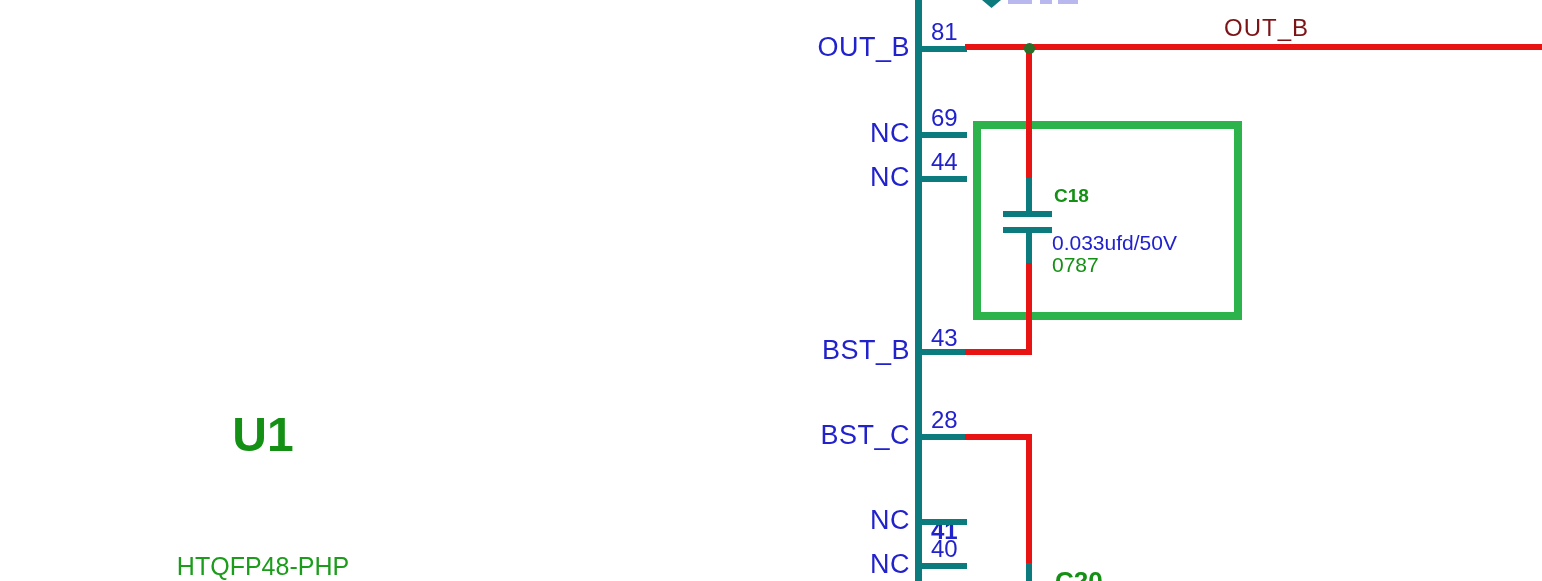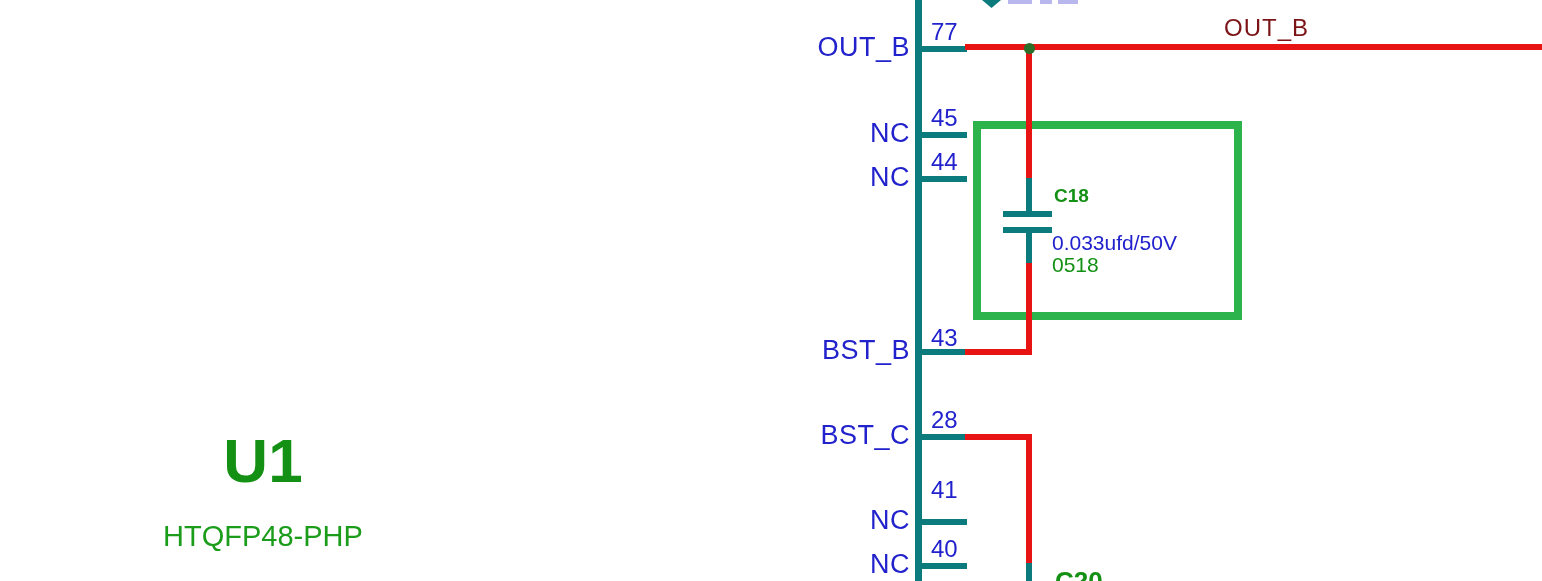--- a/index.html
+++ b/index.html
@@ -50,41 +50,41 @@
 </style>
 </head>
 <body>
 
 <div id="canvas">
 
   <div class="abs teal ic-edge"></div>
 
   <div class="abs teal stub" style="top:46px;"></div>
   <div class="abs pin-name" style="top:34px;">OUT_B</div>
-  <div class="abs pin-num" style="top:20px;">77</div>
+  <div class="abs pin-num" style="top:20px;">81</div>
 
   <div class="abs teal stub" style="top:132px;"></div>
   <div class="abs pin-name" style="top:120px;">NC</div>
-  <div class="abs pin-num" style="top:106px;">45</div>
+  <div class="abs pin-num" style="top:106px;">69</div>
 
   <div class="abs teal stub" style="top:176px;"></div>
   <div class="abs pin-name" style="top:164px;">NC</div>
   <div class="abs pin-num" style="top:150px;">44</div>
 
   <div class="abs teal stub" style="top:349px;"></div>
   <div class="abs pin-name" style="top:337px;">BST_B</div>
   <div class="abs pin-num" style="top:326px;">43</div>
 
   <div class="abs teal stub" style="top:434px;"></div>
   <div class="abs pin-name" style="top:422px;text-align:right;">BST_C</div>
   <div class="abs pin-num" style="top:408px;">28</div>
 
   <div class="abs teal stub" style="top:519px;"></div>
   <div class="abs pin-name" style="top:507px;">NC</div>
-  <div class="abs pin-num" style="top:478px;">41</div>
+  <div class="abs pin-num" style="top:519px;font-weight:bold;">41</div>
 
   <div class="abs teal stub" style="top:563px;"></div>
   <div class="abs pin-name" style="top:551px;">NC</div>
   <div class="abs pin-num" style="top:537px;">40</div>
 
   <div class="abs wire" style="left:965px;top:44px;width:577px;height:6px;"></div>
 
   <div class="abs wire" style="left:1026px;top:47px;width:6px;height:131px;"></div>
 
   <div class="abs wire" style="left:1026px;top:263px;width:6px;height:89px;"></div>
@@ -99,26 +99,26 @@
 
   <div class="abs teal" style="left:1026px;top:178px;width:6px;height:33px;z-index:5;"></div>
   <div class="abs teal" style="left:1003px;top:211px;width:49px;height:6px;z-index:5;"></div>
   <div class="abs teal" style="left:1003px;top:227px;width:49px;height:6px;z-index:5;"></div>
   <div class="abs teal" style="left:1026px;top:233px;width:6px;height:30px;z-index:5;"></div>
 
   <div class="abs hl-box"></div>
 
   <div class="abs comp-green" style="left:1054px;top:183px;font-size:19px;line-height:26px;font-weight:bold;">C18</div>
   <div class="abs comp-blue" style="left:1052px;top:232px;font-size:21px;line-height:21px;">0.033ufd/50V</div>
-  <div class="abs comp-green" style="left:1052px;top:254px;font-size:21px;line-height:21px;">0518</div>
+  <div class="abs comp-green" style="left:1052px;top:254px;font-size:21px;line-height:21px;">0787</div>
 
   <div class="abs net-label" style="left:1224px;top:16px;">OUT_B</div>
 
-  <div class="abs comp-green u1-line" style="top:430px;font-size:62px;line-height:62px;">U1</div>
-  <div class="abs comp-green u1-line" style="top:525px;font-size:29px;line-height:23px;font-weight:normal;color:#1b9c1b;">HTQFP48-PHP</div>
+  <div class="abs comp-green u1-line" style="top:404px;font-size:48px;line-height:62px;">U1</div>
+  <div class="abs comp-green u1-line" style="top:555px;font-size:25px;line-height:23px;font-weight:normal;color:#1b9c1b;">HTQFP48-PHP</div>
 
   <div class="abs teal" style="left:1026px;top:563px;width:6px;height:18px;z-index:5;"></div>
   <div class="abs comp-green" style="left:1055px;top:568px;font-size:26px;line-height:26px;font-weight:bold;">C20</div>
 
   <div class="abs flag-diamond"></div>
   <div class="abs flag-frag" style="left:1008px;width:24px;"></div>
   <div class="abs flag-frag" style="left:1040px;width:12px;"></div>
   <div class="abs flag-frag" style="left:1058px;width:20px;"></div>
 
 </div>

